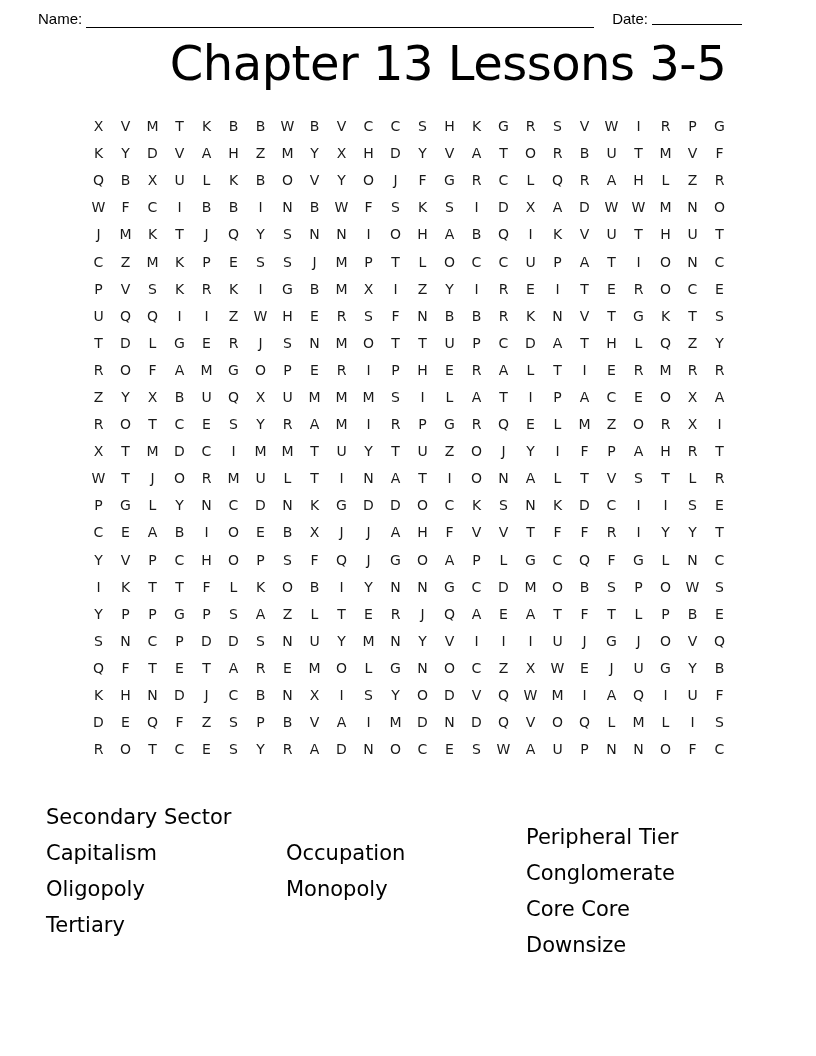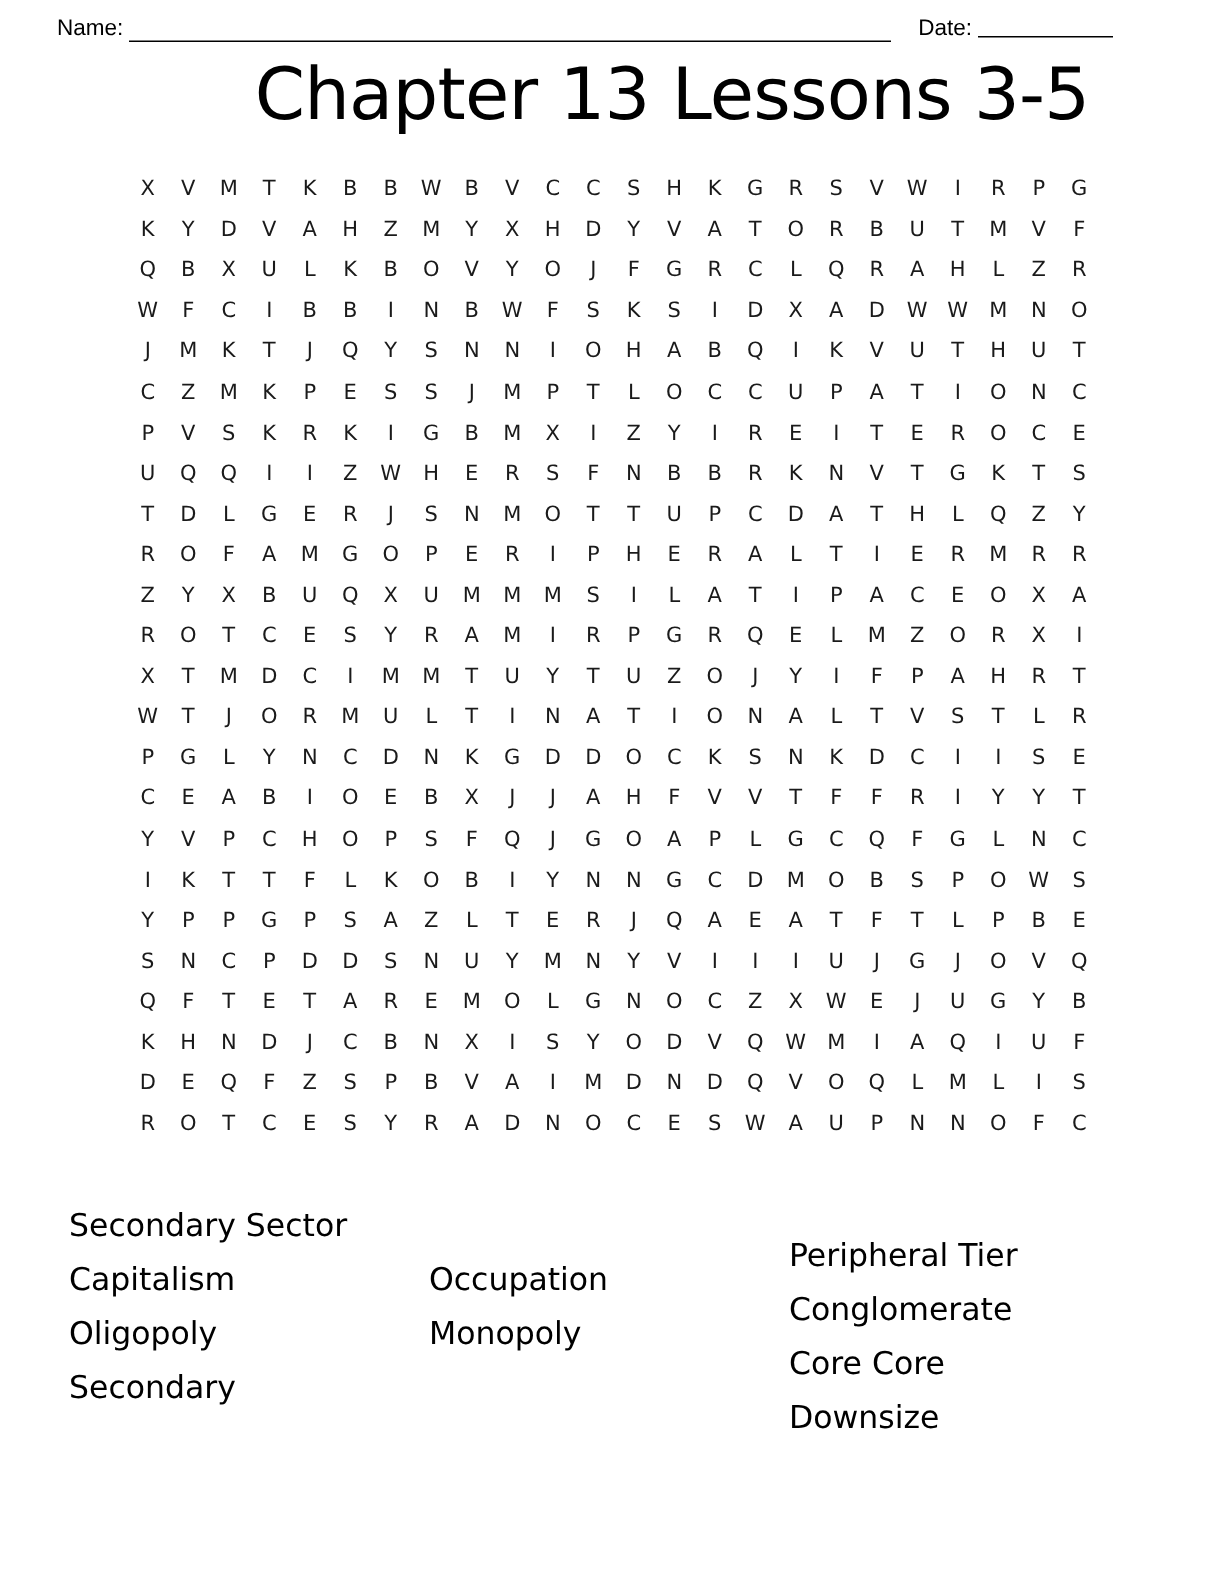--- a/index.html
+++ b/index.html
@@ -749,21 +749,21 @@
       <span class="grid-cell">F</span>
       <span class="grid-cell">C</span>
     </div>
   </div>
 
 <div id="word-list">
     <div class="word-column" id="word-column-0">
       <div class="word-item">Secondary Sector</div>
       <div class="word-item">Capitalism</div>
       <div class="word-item">Oligopoly</div>
-      <div class="word-item">Secondary</div>
+      <div class="word-item">Tertiary</div>
     </div>
     <div class="word-column" id="word-column-1">
       <div class="word-item">Occupation</div>
       <div class="word-item">Monopoly</div>
     </div>
     <div class="word-column" id="word-column-2">
       <div class="word-item">Peripheral Tier</div>
       <div class="word-item">Conglomerate</div>
       <div class="word-item">Core Core</div>
       <div class="word-item">Downsize</div>

